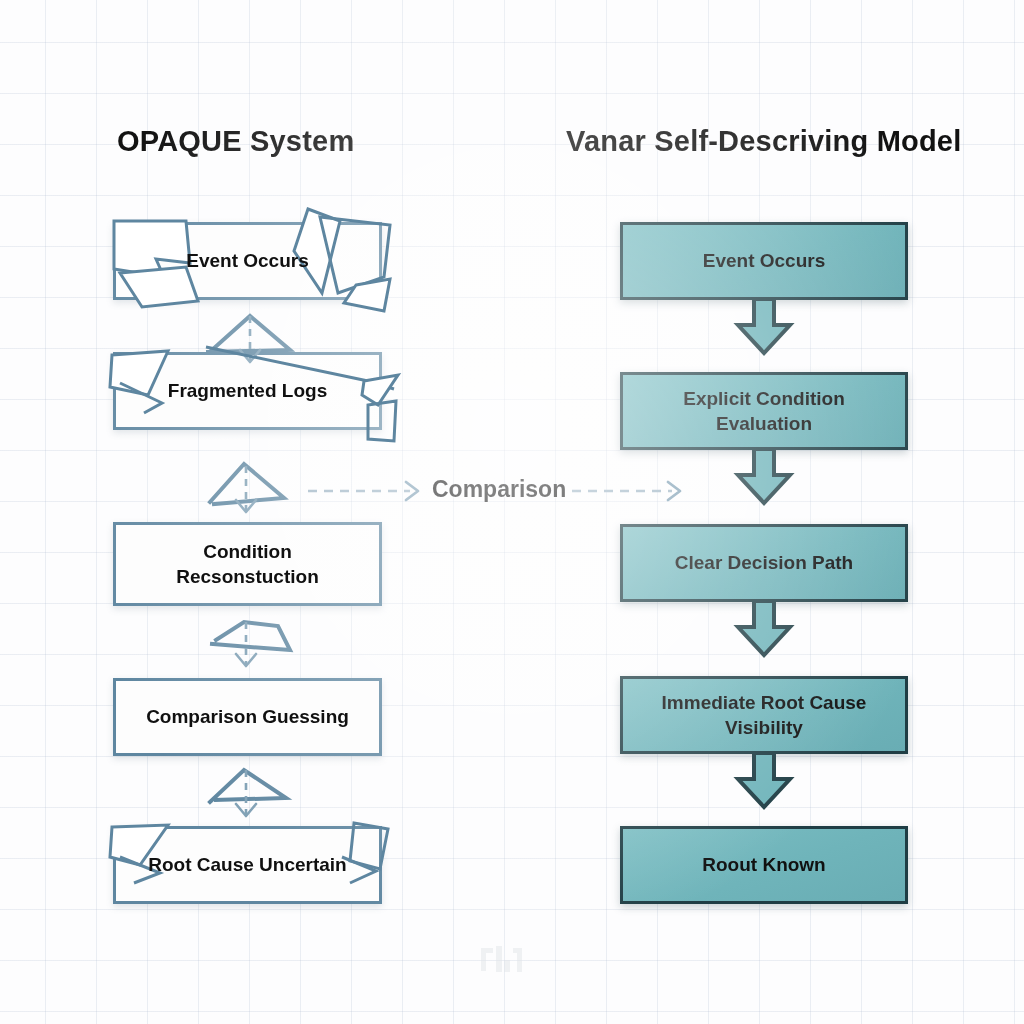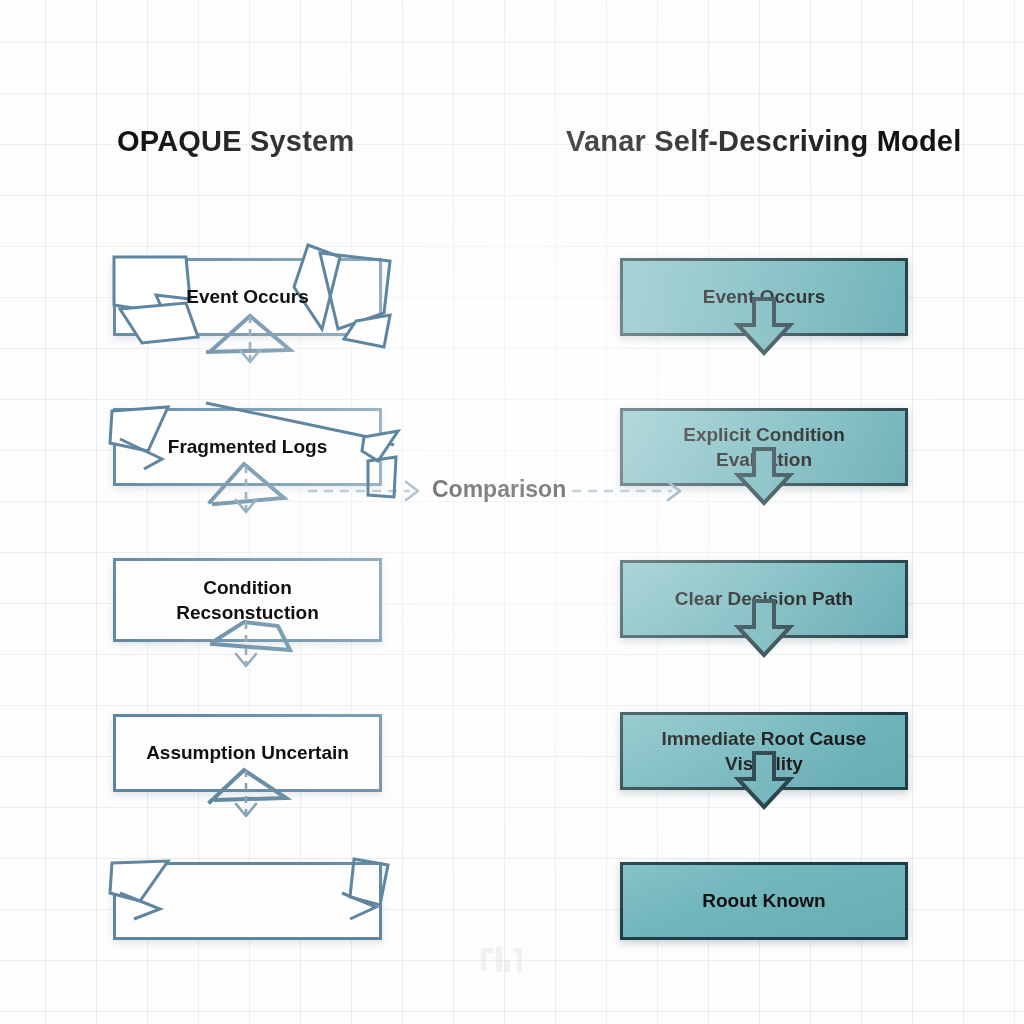--- a/index.html
+++ b/index.html
@@ -52,21 +52,20 @@
     position: absolute;
     box-sizing: border-box;
     display: flex;
     align-items: center;
     justify-content: center;
     text-align: center;
     font-size: 19px;
     font-weight: bold;
     color: #101010;
     line-height: 1.32;
-    margin-top: 36px;
   }
 
   
   .node.left {
     left: 113px;
     width: 269px;
     height: 78px;
     background: #fdfdfd;
     border: 3px solid #5e86a0;
     box-shadow: 0 3px 7px rgba(90,110,130,0.18);
@@ -200,43 +199,44 @@
     <span class="label">Event Occurs</span>
     <svg class="shard" style="left:-8px; top:-10px;" width="290" height="100" viewBox="0 0 290 100">
       <polygon points="6,6 78,6 82,48 48,44 56,62 6,54"></polygon>
       <polygon points="12,58 78,52 90,86 34,92"></polygon>
       <polygon points="200,-6 232,6 214,78 186,36"></polygon>
       <polygon class="noFill" points="212,2 282,10 276,62 230,78"></polygon>
       <polygon points="248,70 282,64 276,96 236,88"></polygon>
     </svg>
   </div>
 
-  <div class="node left" style="top:372px;">
+  <div class="node left" style="top:352px;">
     <span class="label">Fragmented Logs</span>
     <svg class="shard" style="left:-10px; top:-12px;" width="300" height="104" viewBox="0 0 300 104">
       <polygon points="6,12 62,8 42,52 4,44"></polygon>
       <polyline class="noFill" points="100,4 262,38 288,46"></polyline>
       <polygon points="258,38 292,32 272,62 256,52"></polygon>
       <polygon class="noFill" points="262,62 290,58 288,98 262,96"></polygon>
       <polyline class="noFill" points="14,40 56,60 38,70"></polyline>
     </svg>
   </div>
 
   <div class="node left" style="top:522px; height:84px;">
     <span class="label">
       <span>Condition</span><br>
       <span>Recsonstuction</span>
     </span>
   </div>
 
   <div class="node left" style="top:678px;">
-    <span class="label">Assumption Uncertain</span>
+    <span class="label">Comparison Guessing</span>
   </div>
 
   <div class="node left" style="top:826px;">
+    <span class="label">Root Cause Uncertain</span>
     <svg class="shard" style="left:-12px; top:-12px;" width="302" height="104" viewBox="0 0 302 104">
       <polygon points="8,10 64,8 36,48 6,40"></polygon>
       <polygon class="noFill" points="250,6 284,12 276,52 246,44"></polygon>
       <polyline class="noFill" points="16,40 56,56 30,66"></polyline>
       <polyline class="noFill" points="238,40 272,54 246,66"></polyline>
     </svg>
   </div>
 
   <div class="broken-conn" style="top:308px;">
     <svg width="106" height="62" viewBox="0 0 106 62">

